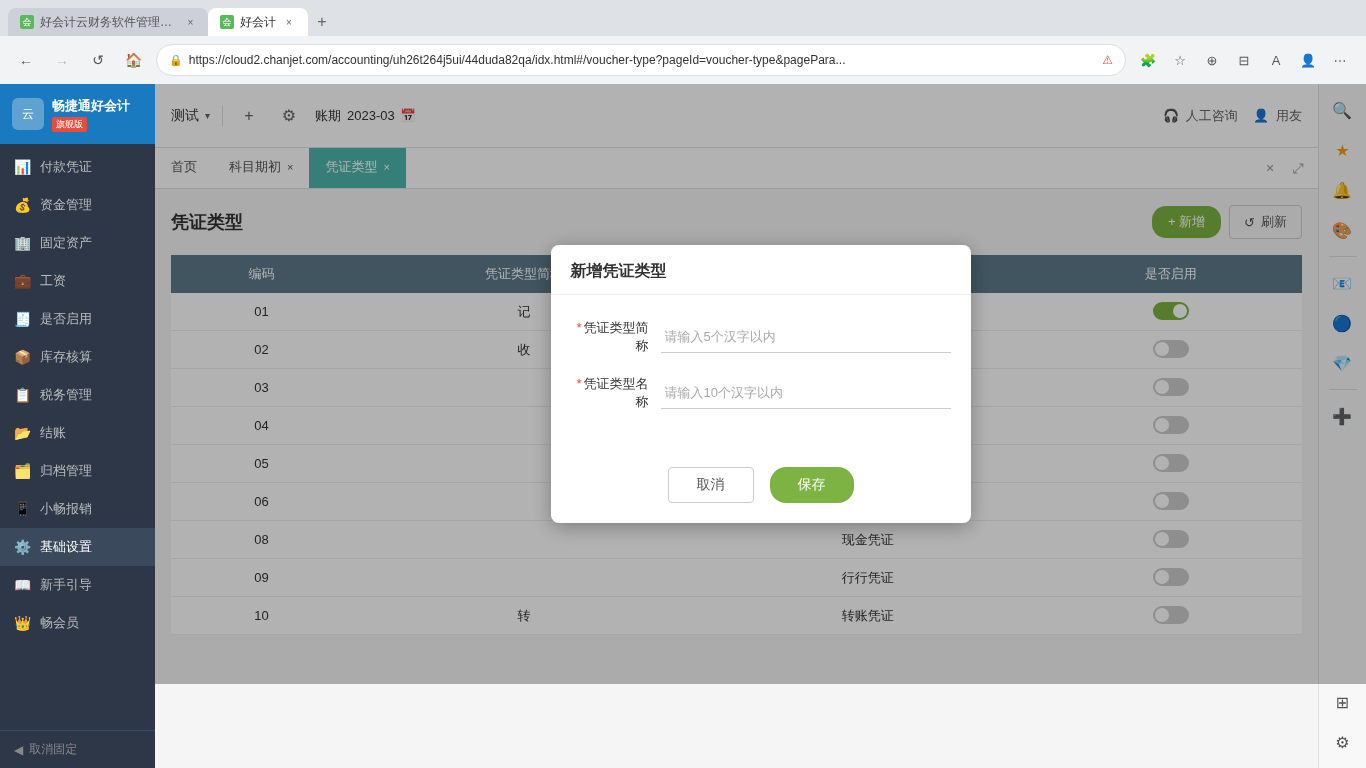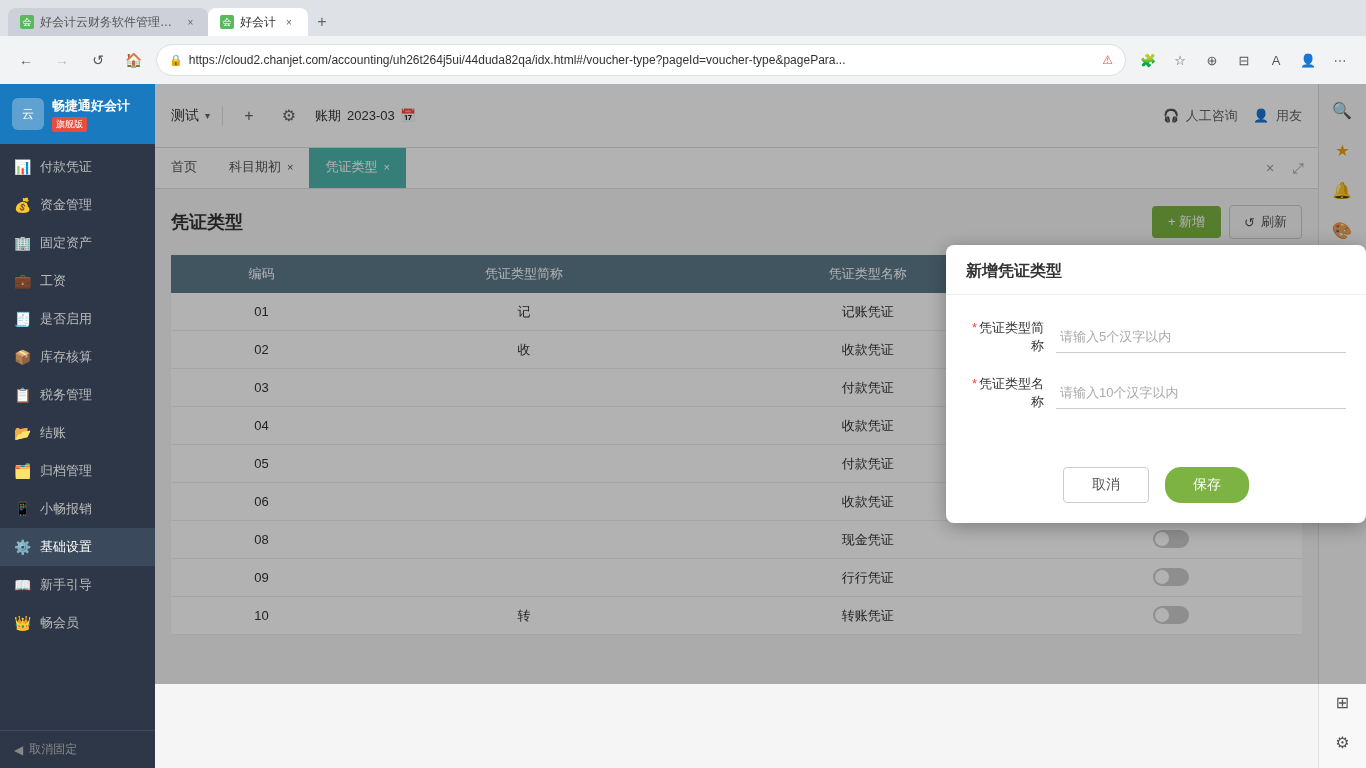--- a/index.html
+++ b/index.html
@@ -58,38 +58,38 @@
     .content-tab-close { font-size: 11px; color: inherit; cursor: pointer; }
     .tab-spacer { flex: 1; }
     .tab-expand-btns { display: flex; align-items: center; gap: 4px; padding: 0 8px; }
     .tab-expand-btn { width: 24px; height: 24px; display: flex; align-items: center; justify-content: center; cursor: pointer; color: #999; font-size: 14px; }
 
     
     .page-content { flex: 1; padding: 16px; overflow: auto; background: #f5f5f5; }
     .page-header { display: flex; align-items: center; justify-content: space-between; margin-bottom: 16px; }
     .page-title { font-size: 18px; font-weight: bold; color: #333; }
     .page-actions { display: flex; gap: 8px; align-items: center; }
-    .btn-primary { background: #7cb342; color: white; border: none; padding: 7px 16px; border-radius: 4px; cursor: pointer; font-size: 13px; display: flex; align-items: center; gap: 6px; }
+    .btn-primary { background: #7cb342; color: white; border: none; padding: 7px 16px; border-radius: 14px; cursor: pointer; font-size: 13px; display: flex; align-items: center; gap: 6px; }
     .btn-refresh { background: transparent; color: #555; border: 1px solid #ccc; padding: 7px 14px; border-radius: 4px; cursor: pointer; font-size: 13px; display: flex; align-items: center; gap: 6px; }
 
     
     .data-table { width: 100%; border-collapse: collapse; background: #fff; }
     .data-table thead tr { background: #5c7a8a; color: white; }
     .data-table thead th { padding: 10px 16px; text-align: center; font-size: 13px; font-weight: normal; }
     .data-table tbody tr { border-bottom: 1px solid #eee; }
     .data-table tbody td { padding: 9px 16px; text-align: center; font-size: 13px; color: #333; }
 
     
     .toggle { width: 36px; height: 18px; border-radius: 9px; display: inline-flex; align-items: center; padding: 2px; cursor: pointer; }
     .toggle.on { background: #7cb342; justify-content: flex-end; }
     .toggle.off { background: #ccc; justify-content: flex-start; }
     .toggle-knob { width: 14px; height: 14px; background: white; border-radius: 50%; }
 
     
-    .modal-overlay { position: fixed; top: 84px; left: 155px; right: 0; bottom: 84px; background: rgba(0,0,0,0.3); display: flex; align-items: center; justify-content: flex-end; z-index: 100; }
+    .modal-overlay { position: fixed; top: 84px; left: 155px; right: 0; bottom: 84px; background: rgba(0,0,0,0.3); display: flex; align-items: center; justify-content: center; z-index: 100; }
     .modal { background: #fff; border-radius: 8px; padding: 0; width: 420px; box-shadow: 0 4px 20px rgba(0,0,0,0.3); overflow: hidden; }
     .modal-header { padding: 16px 20px 12px; font-size: 16px; font-weight: bold; color: #333; border-bottom: 1px solid #eee; }
     .modal-body { padding: 24px 20px; }
     .form-row { display: flex; align-items: center; margin-bottom: 20px; }
     .form-label { width: 90px; font-size: 13px; color: #333; text-align: right; padding-right: 12px; }
     .required-star { color: #e74c3c; margin-right: 2px; }
     .form-input { flex: 1; height: 32px; border: none; border-bottom: 1px solid #ccc; outline: none; font-size: 13px; color: #333; padding: 0 4px; }
     .form-input::placeholder { color: #aaa; }
     .modal-footer { padding: 12px 20px 20px; display: flex; justify-content: center; gap: 16px; }
     .btn-cancel { padding: 8px 28px; border: 1px solid #ccc; background: #fff; border-radius: 4px; cursor: pointer; font-size: 14px; color: #555; }

